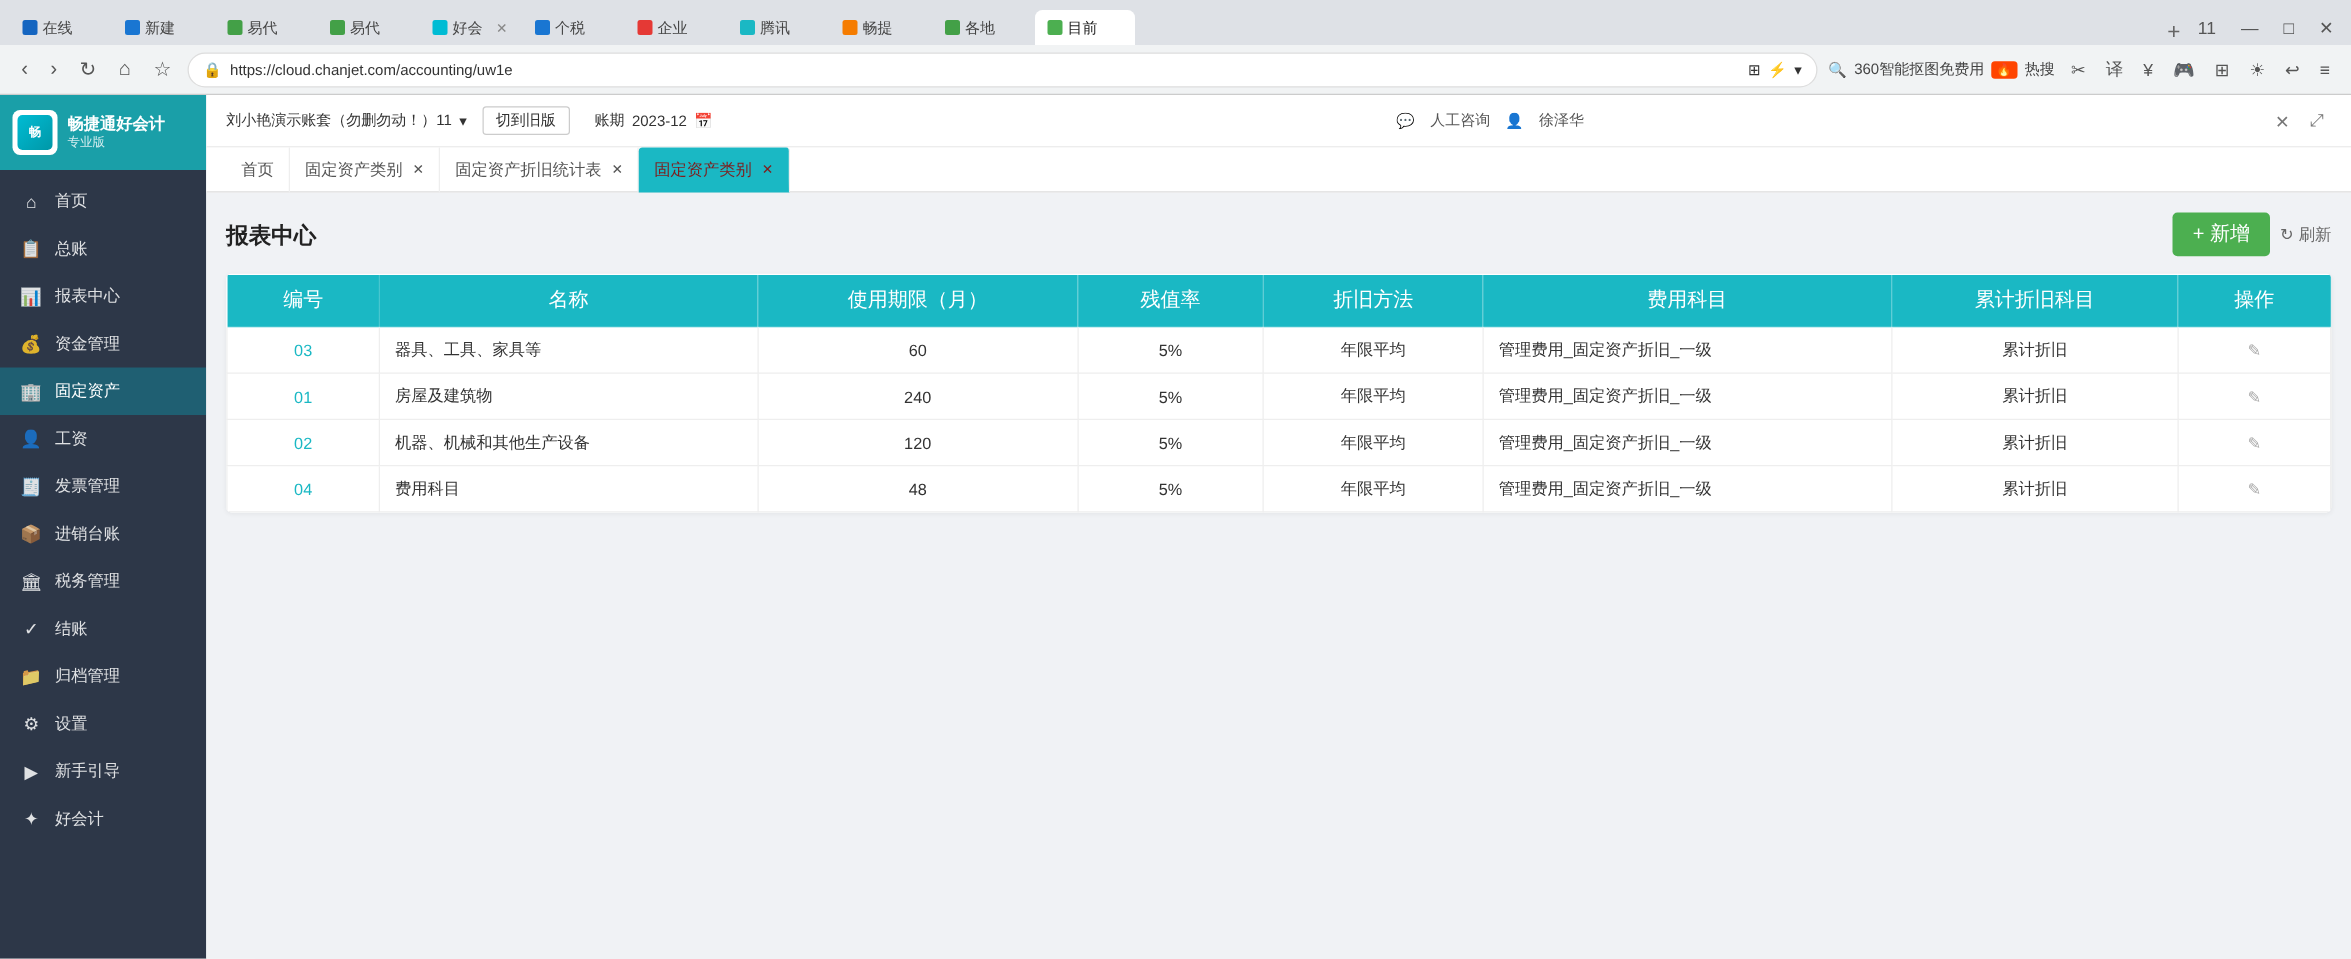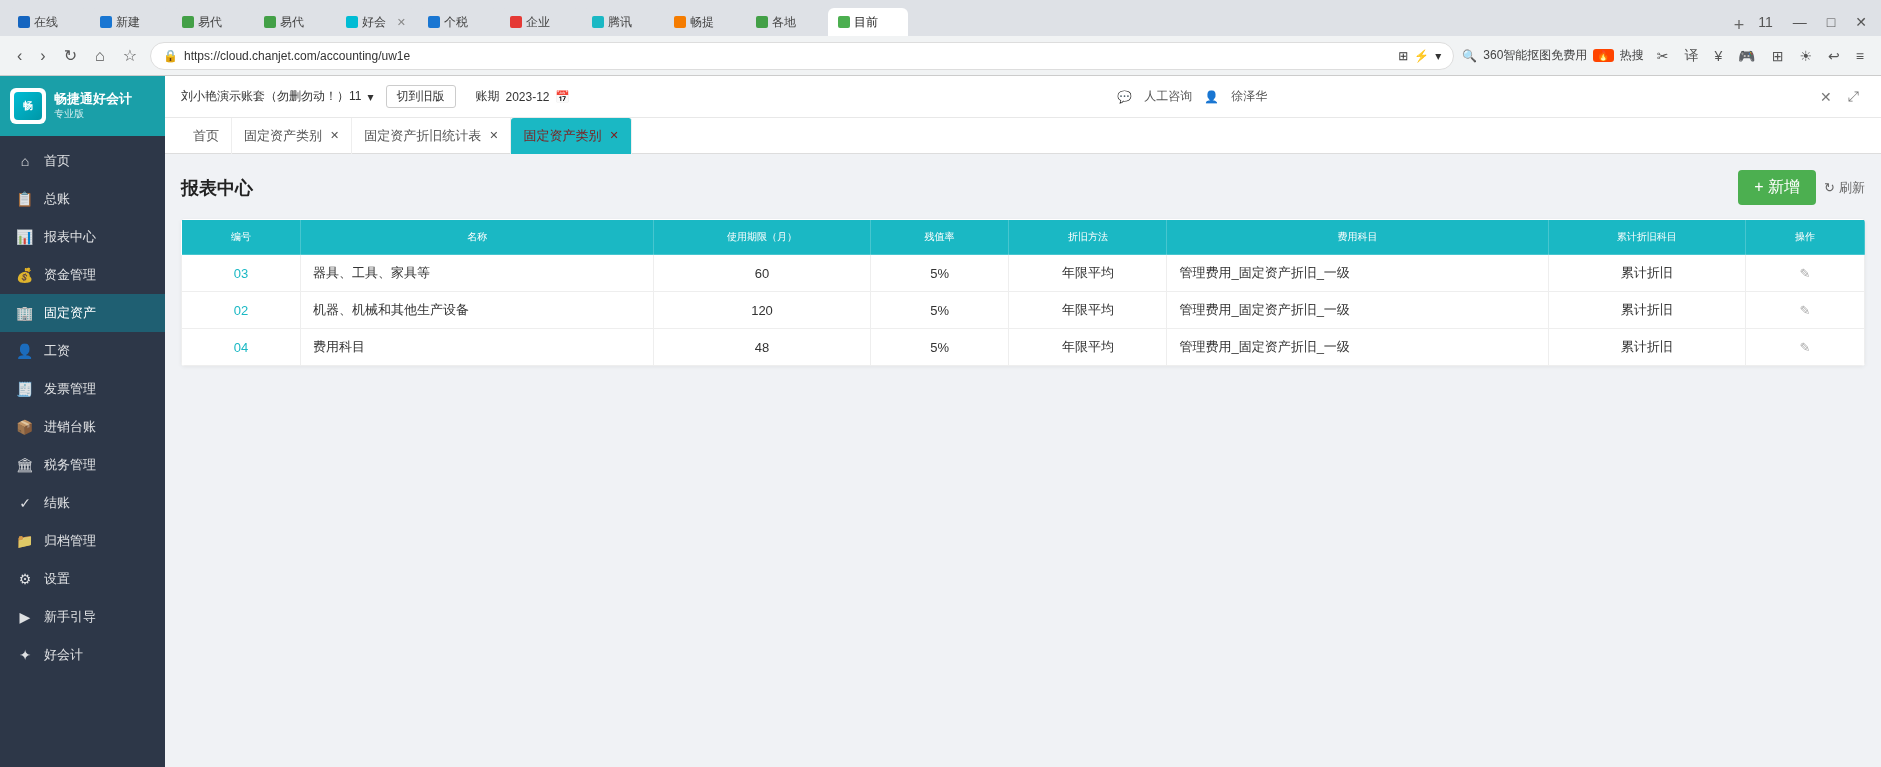--- a/index.html
+++ b/index.html
@@ -60,21 +60,21 @@
 
     .page-title-bar { display: flex; align-items: center; justify-content: space-between; margin-bottom: 14px; }
     .page-title { font-size: 18px; font-weight: bold; color: #222; }
     .page-actions { display: flex; align-items: center; gap: 8px; }
     .btn-add { background: #4caf50; color: #fff; border: none; padding: 7px 16px; border-radius: 4px; font-size: 16px; cursor: pointer; display: flex; align-items: center; gap: 4px; }
     .btn-refresh { background: none; border: none; color: #666; font-size: 13px; cursor: pointer; display: flex; align-items: center; gap: 4px; }
 
     
     .data-table { width: 100%; border-collapse: collapse; background: #fff; border-radius: 4px; overflow: hidden; box-shadow: 0 1px 4px rgba(0,0,0,0.06); }
     .data-table thead tr { background: #1ab8c4; color: #fff; }
-    .data-table th { padding: 10px 20px; font-weight: 500; font-size: 10px; border: 1px solid rgba(255,255,255,0.2); }
+    .data-table th { padding: 10px 20px; font-weight: 500; font-size: 16px; border: 1px solid rgba(255,255,255,0.2); }
     .data-table tbody tr { background: #fff; border-bottom: 1px solid #eee; }
     .data-table td { padding: 9px 12px; text-align: center; font-size: 13px; color: #333; border: 1px solid #eee; }
     .data-table td.code-cell { color: #1ab8c4; }
     .data-table td.left { text-align: left; }
     .edit-icon { color: #aaa; font-size: 13px; cursor: pointer; }
 
     .window-controls { display: flex; align-items: center; gap: 4px; margin-left: auto; }
     .win-btn { background: none; border: none; font-size: 14px; color: #777; cursor: pointer; padding: 2px 6px; }
   </style>
 </head>
@@ -318,20 +318,30 @@
               <td class="code-cell">03</td>
               <td class="left">器具、工具、家具等</td>
               <td class="">60</td>
               <td class="">5%</td>
               <td class="">年限平均</td>
               <td class="left">管理费用_固定资产折旧_一级</td>
               <td class="">累计折旧</td>
               <td class=""><span class="edit-icon">✎</span></td>
             </tr>
             <tr>
+              <td class="code-cell">01</td>
+              <td class="left">房屋及建筑物</td>
+              <td class="">240</td>
+              <td class="">5%</td>
+              <td class="">年限平均</td>
+              <td class="left">管理费用_固定资产折旧_一级</td>
+              <td class="">累计折旧</td>
+              <td class=""><span class="edit-icon">✎</span></td>
+            </tr>
+            <tr>
               <td class="code-cell">02</td>
               <td class="left">机器、机械和其他生产设备</td>
               <td class="">120</td>
               <td class="">5%</td>
               <td class="">年限平均</td>
               <td class="left">管理费用_固定资产折旧_一级</td>
               <td class="">累计折旧</td>
               <td class=""><span class="edit-icon">✎</span></td>
             </tr>
             <tr>

